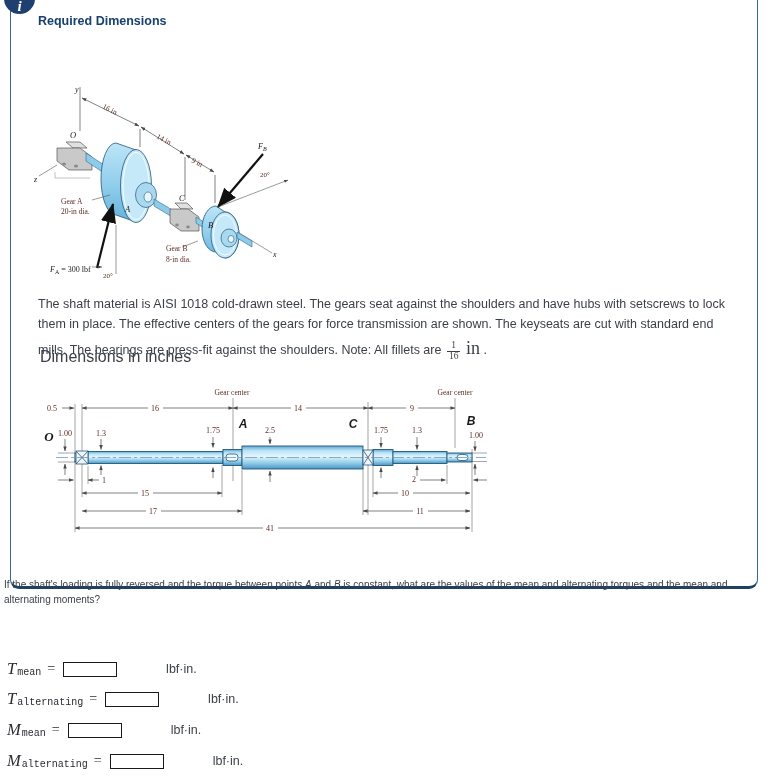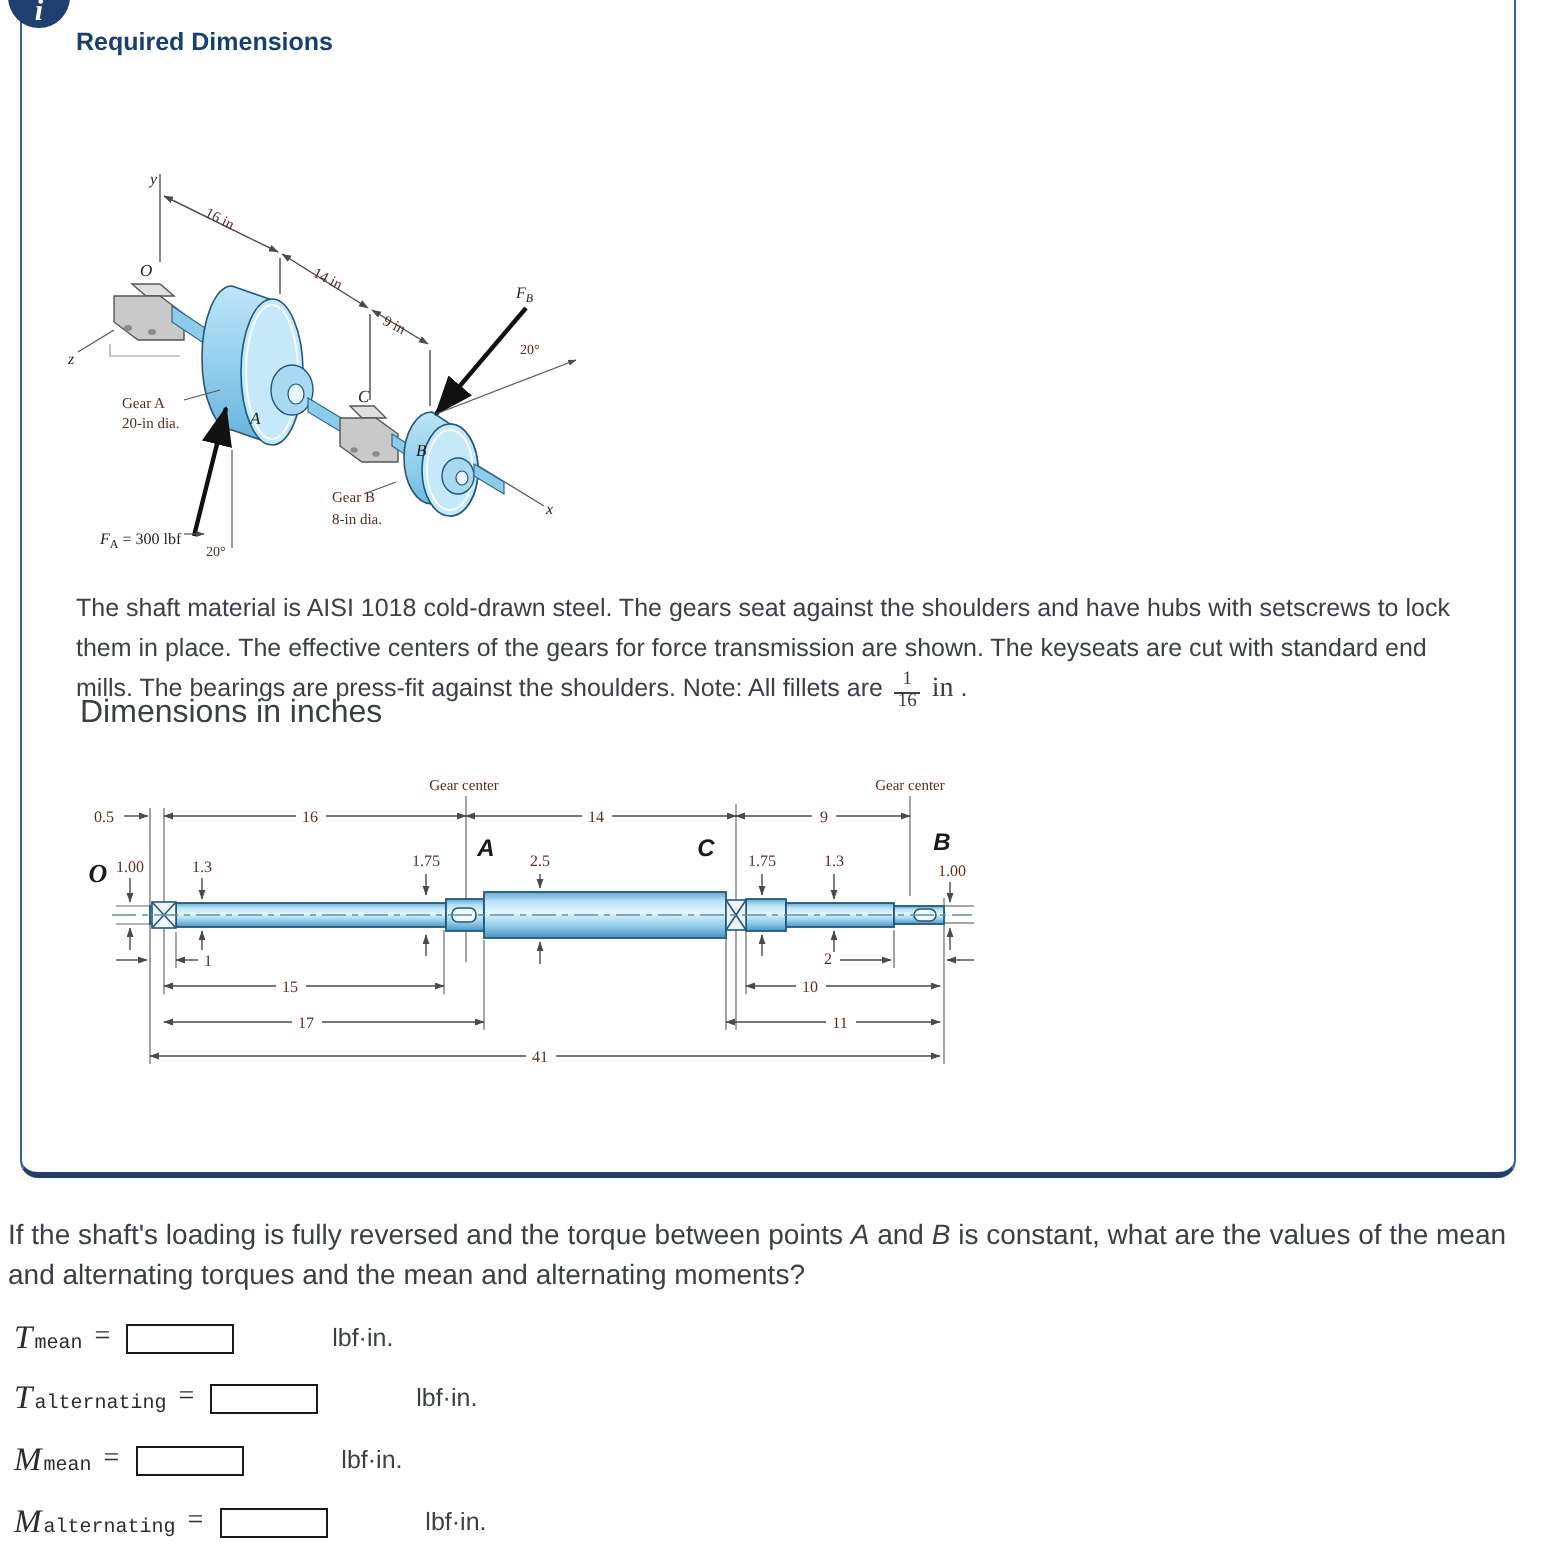--- a/index.html
+++ b/index.html
@@ -8,27 +8,27 @@
   .panel{position:absolute;left:10px;top:-16px;width:746px;height:601px;
          border:1.4px solid #35679e;border-bottom:3px solid #1d4068;border-radius:9px;background:#fff;}
   .info-badge{position:absolute;left:4px;top:-17px;width:31px;height:31px;border-radius:50%;
           background:#1e3f70;color:#fff;z-index:3;display:flex;align-items:flex-end;justify-content:center;
           font-family:"Liberation Serif",serif;font-style:italic;font-weight:bold;font-size:15px;line-height:1.1;}
   .abs{position:absolute;}
   .title{left:38px;top:14px;font-size:12.5px;font-weight:bold;color:#17406f;}
   .intro{left:38px;top:40px;width:700px;font-size:12.5px;line-height:1.55;}
   .para2{left:38px;top:294px;width:706px;font-size:12.5px;line-height:1.6;}
   .dims-note{left:40px;top:348px;font-size:16px;}
-  .question{left:4px;top:607px;width:772px;font-size:14px;line-height:1.45;color:#3a3f47;}
+  .question{left:4px;top:578px;width:772px;font-size:10px;line-height:1.45;color:#3a3f47;}
   .it{font-style:italic;}
   .frac{display:inline-block;vertical-align:-0.55em;text-align:center;
         font-family:"Liberation Serif",serif;font-size:9.5px;line-height:1.05;margin:0 2px;}
   .frac .num{display:block;border-bottom:1px solid #3a3f47;padding:0 2px;}
   .frac .den{display:block;padding:0 2px;}
-  .frac-unit{font-family:"Liberation Serif",serif;font-size:14px;margin-top:27px;}
+  .frac-unit{font-family:"Liberation Serif",serif;font-size:18px;margin-top:27px;}
   .ans-row{position:absolute;left:7px;display:flex;align-items:center;height:20px;}
   .math-sym{font-family:"Liberation Serif",serif;font-style:italic;font-size:16.5px;color:#2b2b33;}
   .math-sub{font-family:Liberation Mono, monospace;font-size:10px;color:#2b2b33;align-self:flex-end;
             margin:0 4px 0 1px;position:relative;top:-1px;}
   .math-eq{font-family:"Liberation Serif",serif;font-size:14px;color:#2b2b33;margin:0 8px 0 2px;}
   .ans-input{width:48px;height:13px;border:1.6px solid #1a1a1a;border-radius:0;padding:0 2px;
              font-size:11px;font-family:"Liberation Sans",sans-serif;}
   .ans-unit{margin-left:5px;font-size:12.5px;color:#3a3f47;padding-left:44px;}
   svg text{user-select:none;}
 </style>

